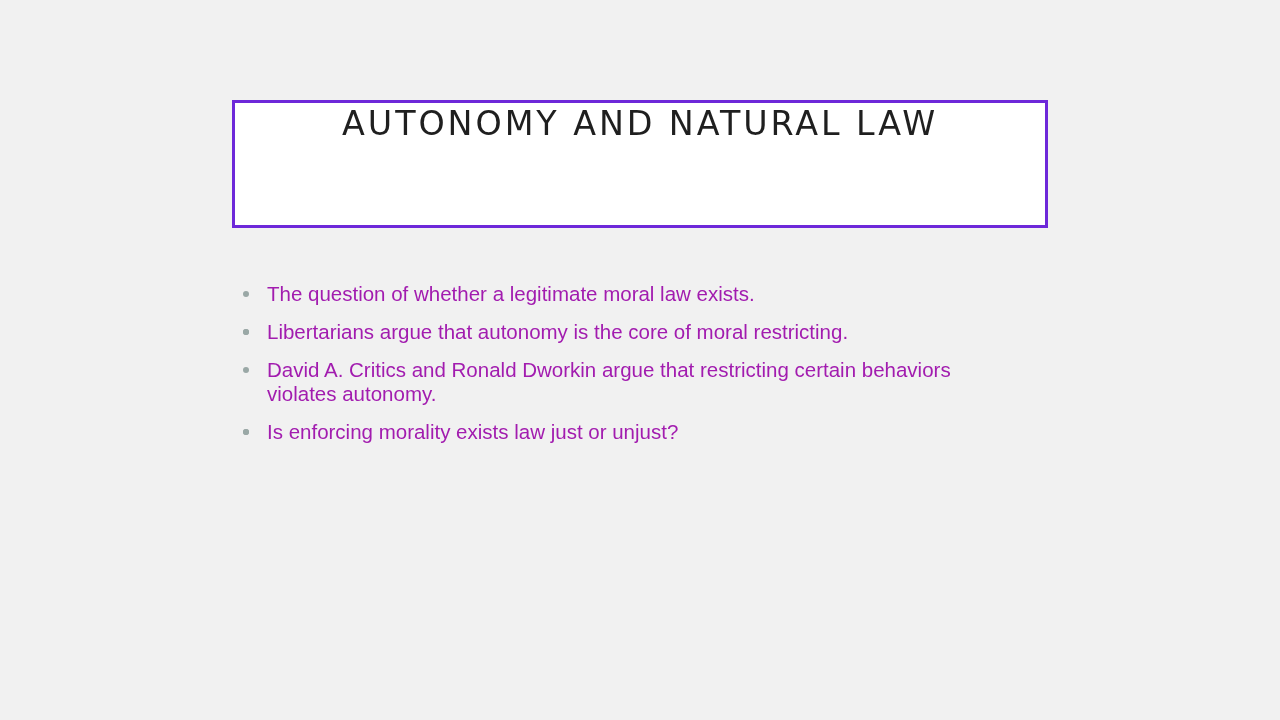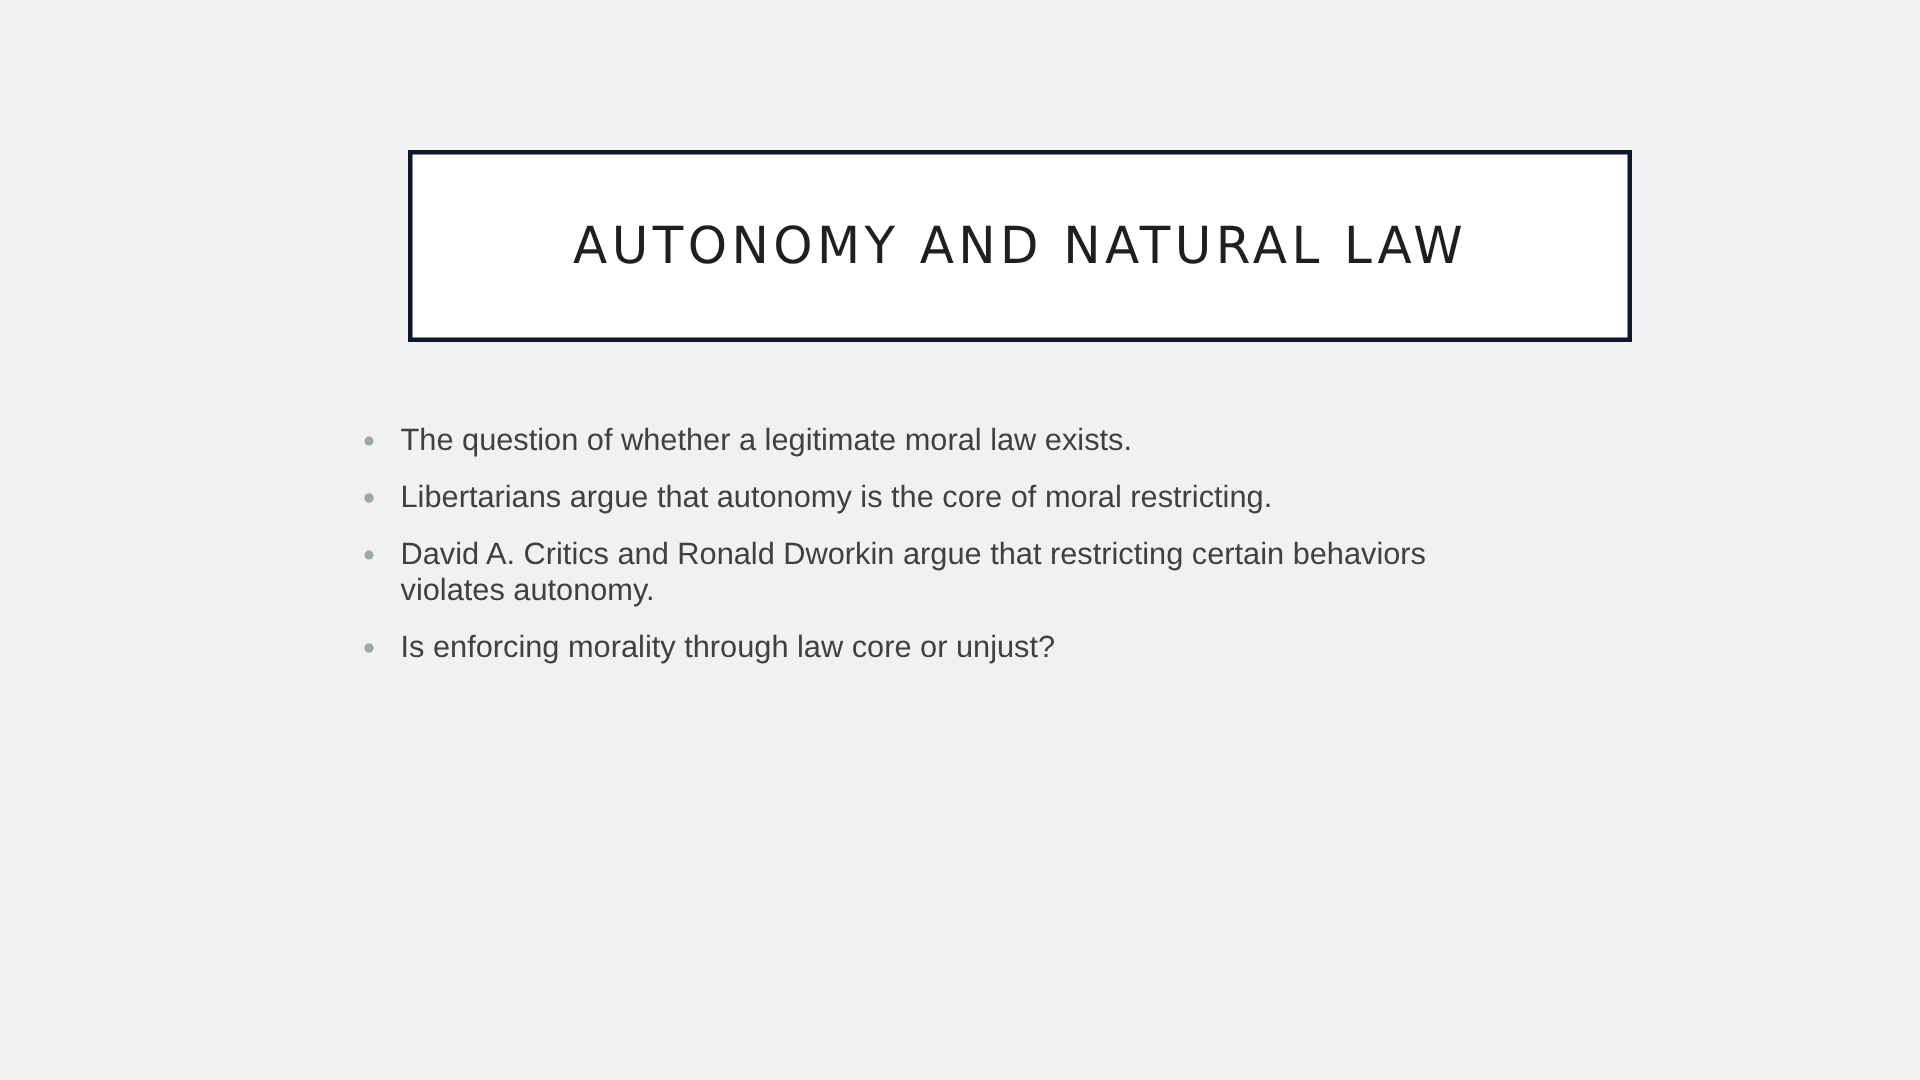--- a/index.html
+++ b/index.html
@@ -15,26 +15,24 @@
       width: 1280px;
       height: 720px;
       background: #f1f1f1;
     }
     .title-box {
       position: absolute;
       left: 232px;
       top: 100px;
       width: 810px;
       height: 122px;
-      border: 3px solid #0f172a;
+      border: 3px solid #6d28d9;
       background: #ffffff;
       display: flex;
-      align-items: center;
       justify-content: center;
-      margin-left: 40px;
     }
     .title-text {
       font-family: "DejaVu Sans", sans-serif;
       font-size: 34px;
       font-weight: normal;
       letter-spacing: 3px;
       color: #1f1f1f;
       margin: 0;
       white-space: nowrap;
       transform: scaleX(0.98);
@@ -47,21 +45,21 @@
       margin: 0;
       padding: 0;
       list-style: none;
     }
     .bullet-item {
       position: relative;
       padding-left: 27px;
       font-family: "Liberation Sans", sans-serif;
       font-size: 20.5px;
       line-height: 24px;
-      color: #404040;
+      color: #a21caf;
       margin-bottom: 14px;
     }
     .bullet-dot {
       position: absolute;
       left: 3px;
       top: 9px;
       width: 6px;
       height: 6px;
       border-radius: 50%;
       background: #9aa8a6;
@@ -89,16 +87,16 @@
     </li>
     <li class="bullet-item">
       <span class="bullet-dot" style="background: rgb(154, 168, 166);"></span>
       <span>David A. Critics and Ronald Dworkin argue that restricting certain behaviors violates autonomy.</span>
     </li>
     <li class="bullet-item">
       <span class="bullet-dot" style="background: rgb(154, 168, 166);"></span>
     </li>
     <li class="bullet-item">
       <span class="bullet-dot" style="background: rgb(154, 168, 166);"></span>
-      <span>Is enforcing morality through law core or unjust?</span>
+      <span>Is enforcing morality exists law just or unjust?</span>
     </li>
   </ul>
 </div>
 
 </body></html>

